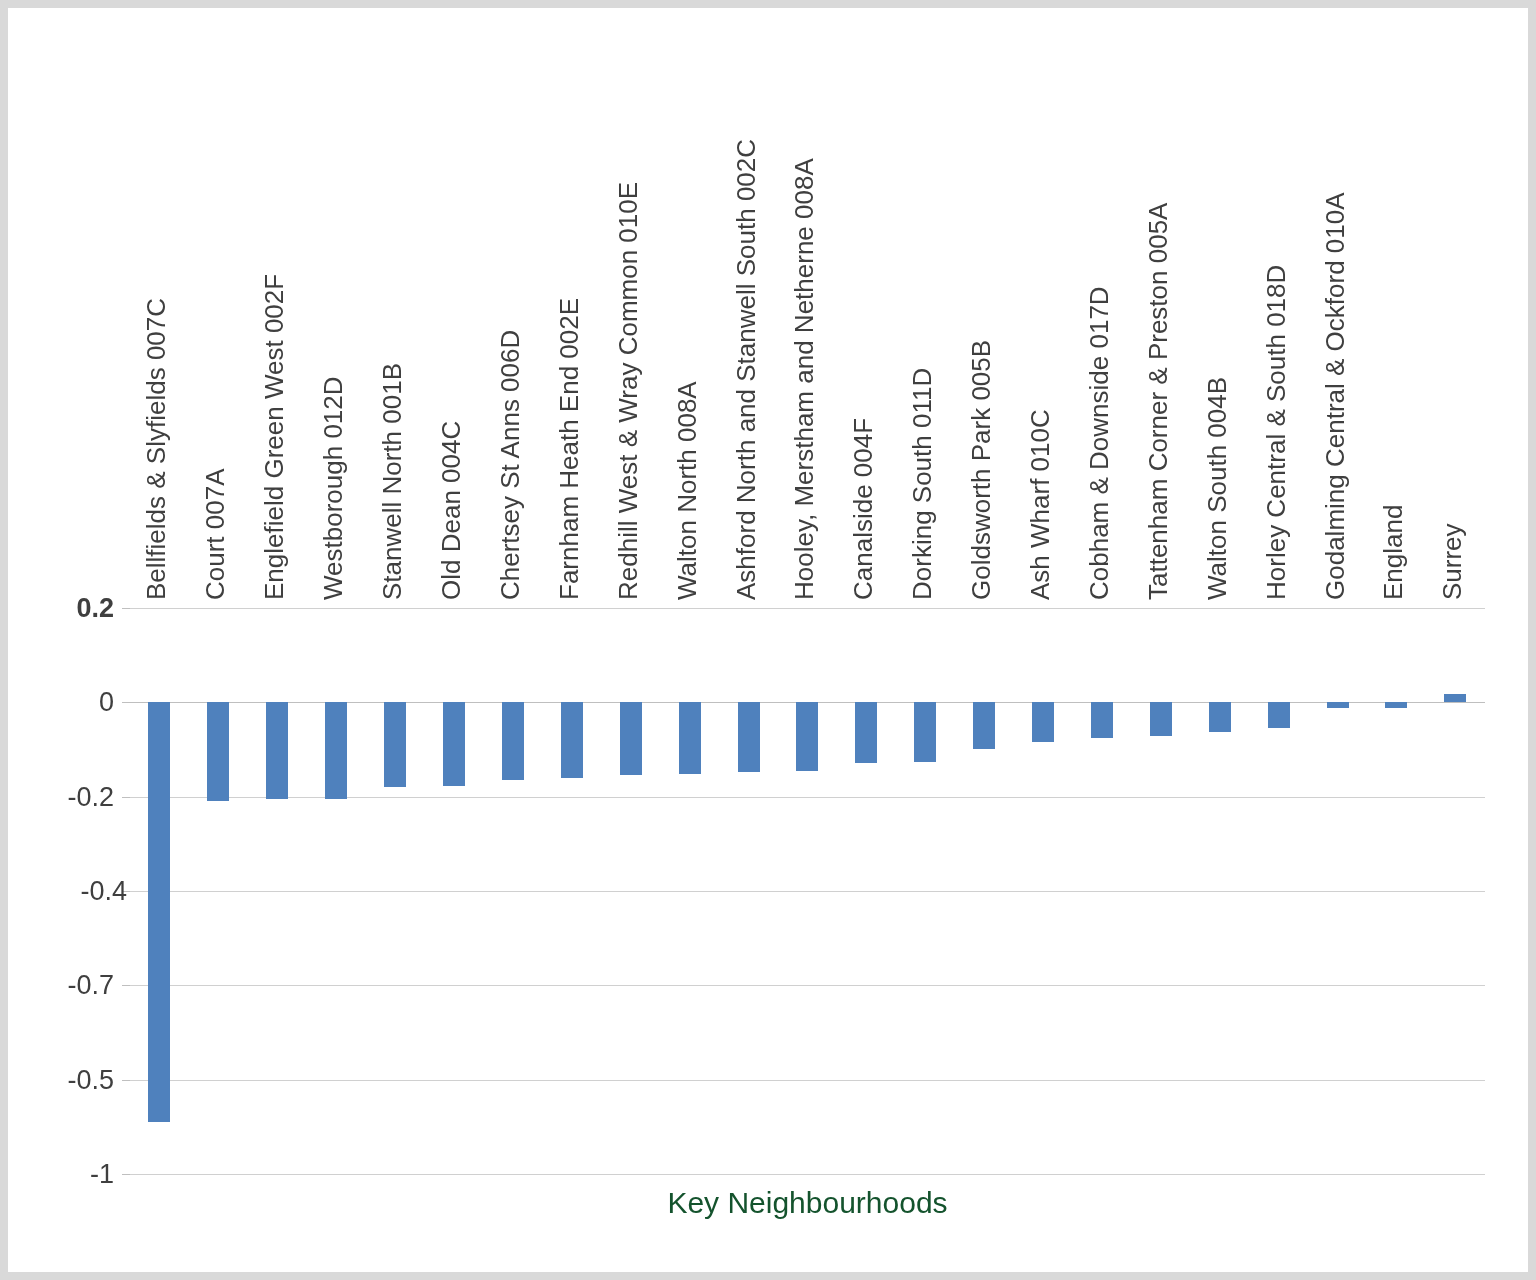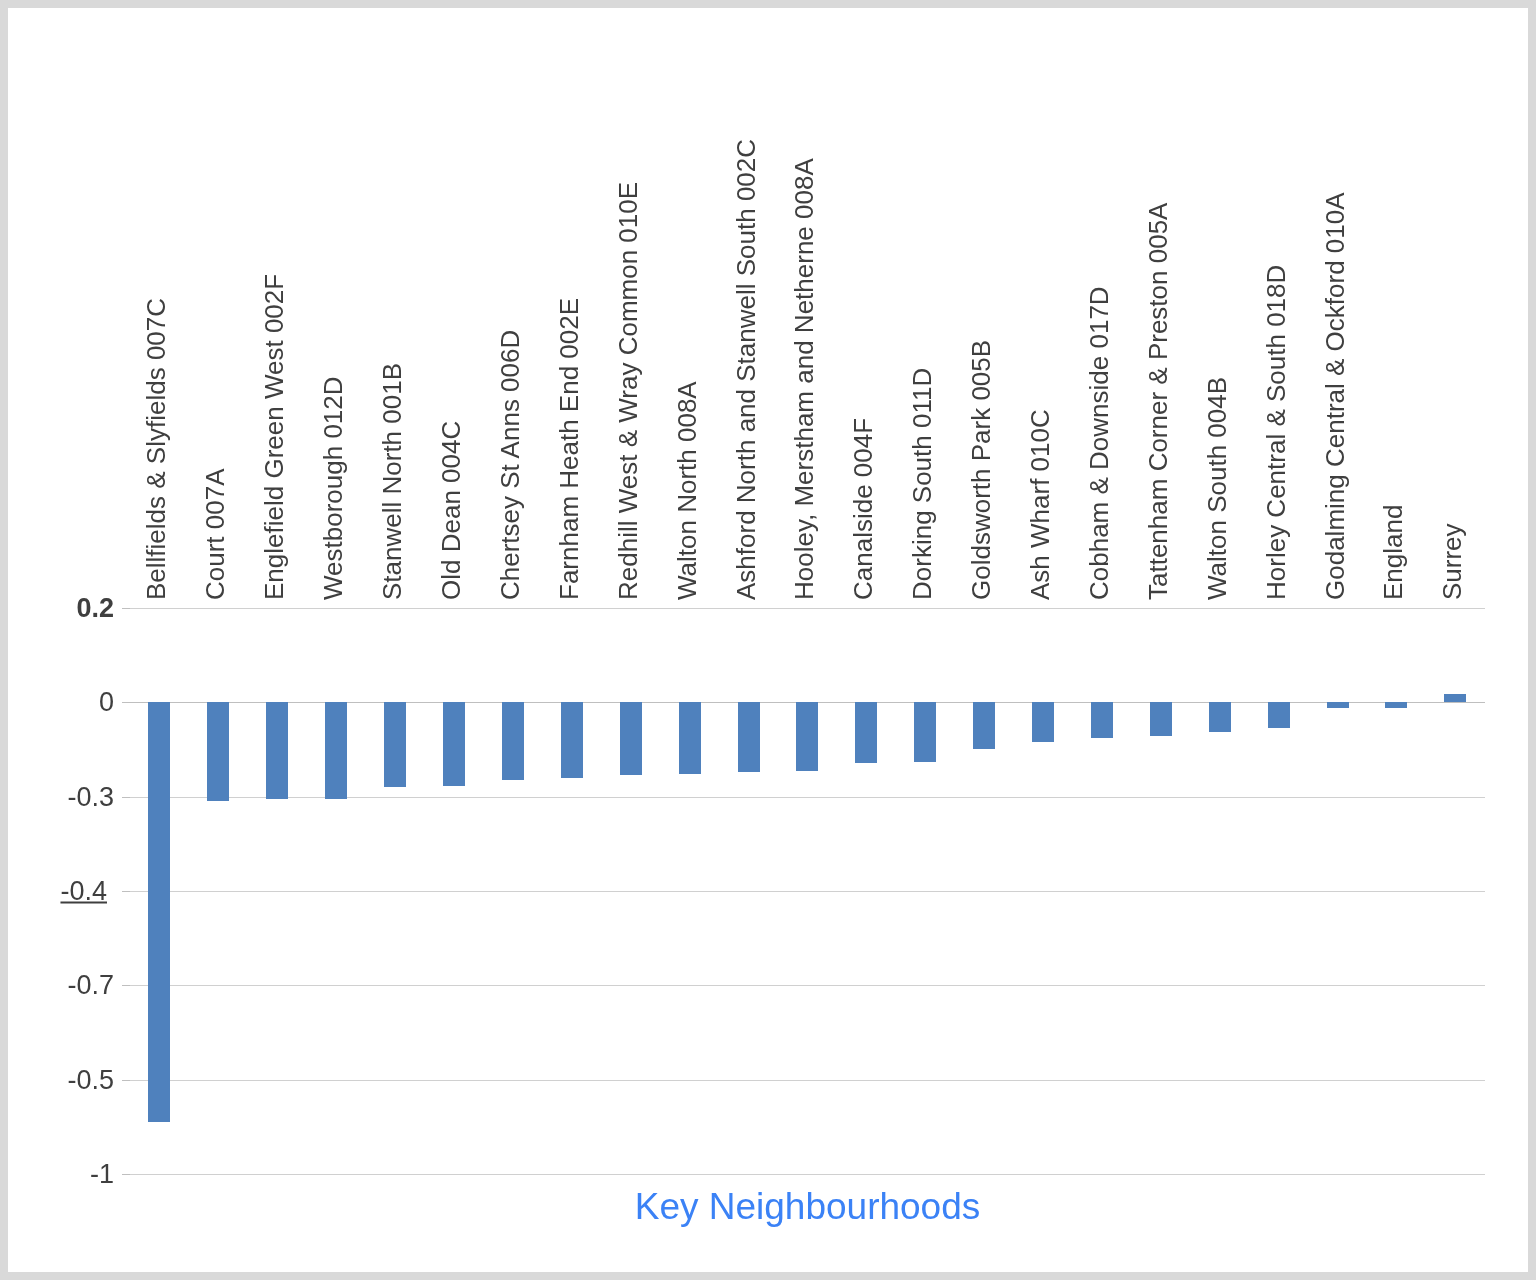--- a/index.html
+++ b/index.html
@@ -105,22 +105,22 @@
     color: #3f3f3f;
     line-height: 1;
   }
 
   .x-axis-title {
     position: absolute;
     left: 122px;
     top: 1178px;
     width: 1355px;
     text-align: center;
-    font-size: 37px;
-    color: #3b82f6;
+    font-size: 30px;
+    color: #14532d;
   }
 </style>
 </head>
 <body>
 
 <div id="chart-frame">
 
   <div class="cat-labels">
       <div class="cat-slot">
         <div class="cat-label" style="transform: rotate(-90deg); transform-origin: left bottom; left: 50%; margin-left: 10px; bottom: 6px;">Bellfields &amp; Slyfields 007C</div>
@@ -196,24 +196,24 @@
   <div class="plot-area">
     <div class="grid-layer">
         <div class="gridline" style="top: 0px;"></div>
         <div class="tick-mark" style="top: 0px;"></div>
         <div class="y-tick-label" style="top: 0px; right: 100%; margin-right: 16px; font-weight: bold;">0.2</div>
         <div class="gridline zero" style="top: 94.3333px;"></div>
         <div class="tick-mark" style="top: 94.3333px;"></div>
         <div class="y-tick-label" style="top: 94.3333px; right: 100%; margin-right: 16px;">0</div>
         <div class="gridline" style="top: 188.667px;"></div>
         <div class="tick-mark" style="top: 188.667px;"></div>
-        <div class="y-tick-label" style="top: 188.667px; right: 100%; margin-right: 16px;">-0.3</div>
+        <div class="y-tick-label" style="top: 188.667px; right: 100%; margin-right: 16px;">-0.2</div>
         <div class="gridline" style="top: 283px;"></div>
         <div class="tick-mark" style="top: 283px;"></div>
-        <div class="y-tick-label" style="top: 283px; right: 100%; margin-right: 23px; text-decoration: underline;">-0.4</div>
+        <div class="y-tick-label" style="top: 283px; right: 100%; margin-right: 3px;">-0.4</div>
         <div class="gridline" style="top: 377.333px;"></div>
         <div class="tick-mark" style="top: 377.333px;"></div>
         <div class="y-tick-label" style="top: 377.333px; right: 100%; margin-right: 16px;">-0.7</div>
         <div class="gridline" style="top: 471.667px;"></div>
         <div class="tick-mark" style="top: 471.667px;"></div>
         <div class="y-tick-label" style="top: 471.667px; right: 100%; margin-right: 16px;">-0.5</div>
         <div class="gridline" style="top: 566px;"></div>
         <div class="tick-mark" style="top: 566px;"></div>
         <div class="y-tick-label" style="top: 566px; right: 100%; margin-right: 16px;">-1</div>
       </div>

